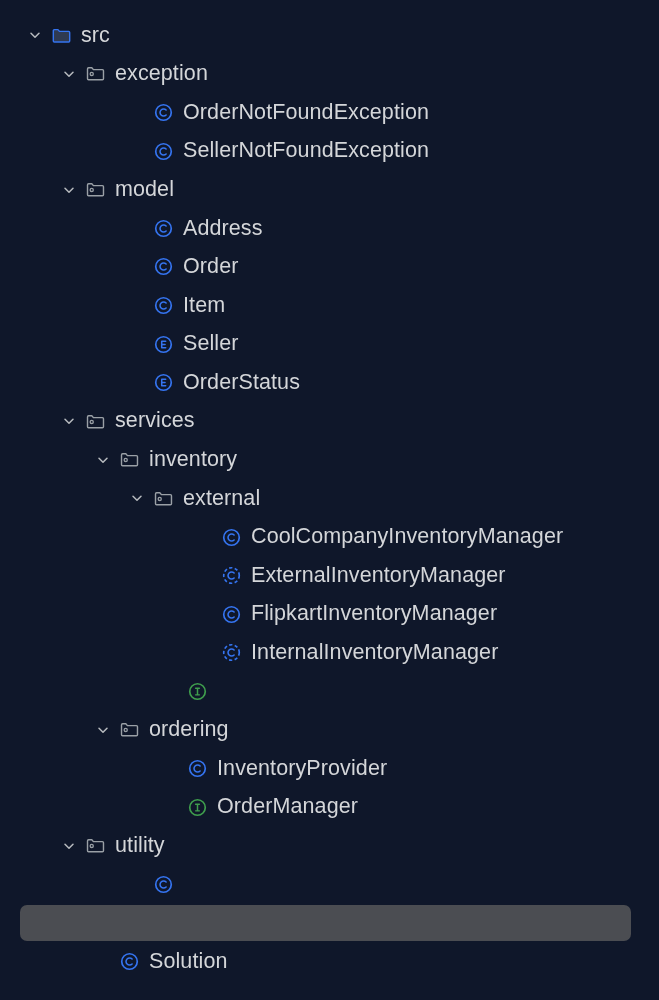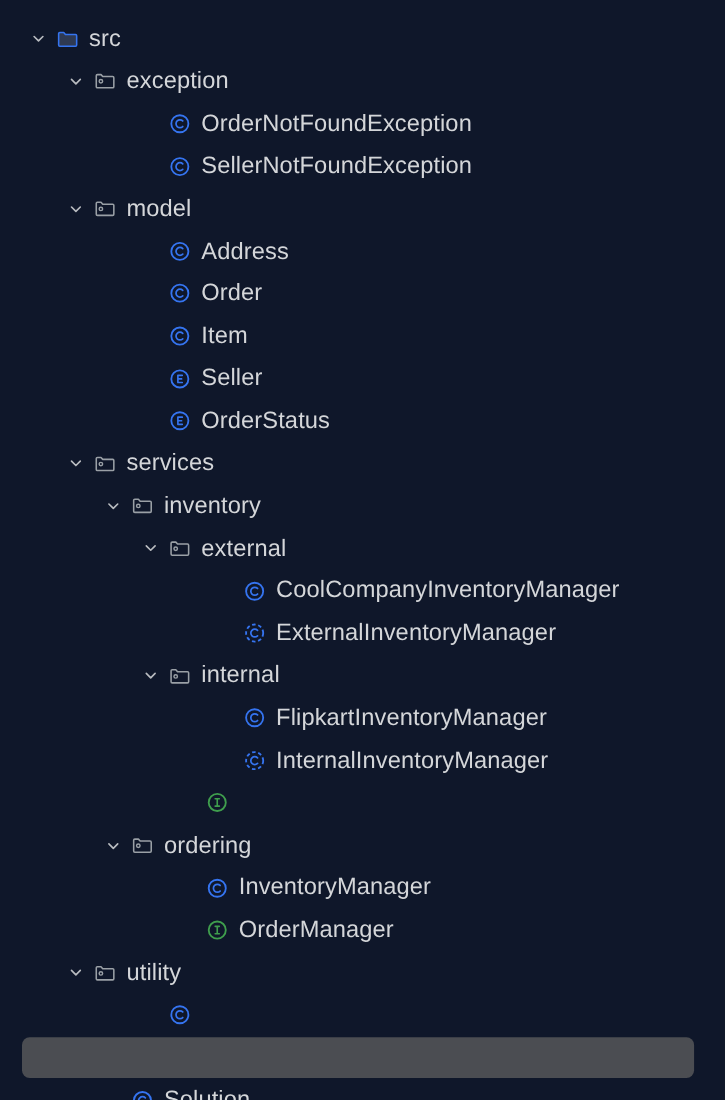--- a/index.html
+++ b/index.html
@@ -299,37 +299,20 @@
           <svg width="21" height="21" viewBox="0 0 20 20" fill="none">
             <circle cx="10" cy="10" r="7.4" stroke="#3574f0" stroke-width="1.6" stroke-dasharray="3.1 2.3"></circle>
             <path d="M12.5 7.6a3.4 3.4 0 1 0 0 4.8" stroke="#3574f0" stroke-width="1.5" stroke-linecap="round"></path>
           </svg>
         </span>
         <span class="label">ExternalInventoryManager</span>
       </div>
     </div>
     <div class="row">
       <div class="row-inner">
-        <span class="indent" style="width: 126px;"></span>
-        <span class="chevron">
-          <svg width="14" height="14" viewBox="0 0 14 14" fill="none">
-            <path d="M3 5.2 L7 9.2 L11 5.2" stroke="#b9bcc0" stroke-width="1.5" stroke-linecap="round" stroke-linejoin="round"></path>
-          </svg>
-        </span>
-        <span class="nodeicon">
-          <svg width="21" height="21" viewBox="0 0 20 20" fill="none">
-            <path d="M2.4 5.6a1 1 0 0 1 1-1h3.1l1.5 1.7h8.6a1 1 0 0 1 1 1v7.7a1 1 0 0 1-1 1H3.4a1 1 0 0 1-1-1V5.6z" stroke="#9aa0a6" stroke-width="1.35" stroke-linejoin="round"></path>
-            <circle cx="6.4" cy="10.4" r="1.5" stroke="#9aa0a6" stroke-width="1.25"></circle>
-          </svg>
-        </span>
-        <span class="label">internal</span>
-      </div>
-    </div>
-    <div class="row">
-      <div class="row-inner">
         <span class="indent" style="width: 194px;"></span>
         <span class="chevron empty"></span>
         <span class="nodeicon">
           <svg width="21" height="21" viewBox="0 0 20 20" fill="none">
             <circle cx="10" cy="10" r="7.4" stroke="#3574f0" stroke-width="1.6"></circle>
             <path d="M12.5 7.6a3.4 3.4 0 1 0 0 4.8" stroke="#3574f0" stroke-width="1.5" stroke-linecap="round"></path>
           </svg>
         </span>
         <span class="label">FlipkartInventoryManager</span>
       </div>
@@ -379,21 +362,21 @@
     <div class="row">
       <div class="row-inner">
         <span class="indent" style="width: 160px;"></span>
         <span class="chevron empty"></span>
         <span class="nodeicon">
           <svg width="21" height="21" viewBox="0 0 20 20" fill="none">
             <circle cx="10" cy="10" r="7.4" stroke="#3574f0" stroke-width="1.6"></circle>
             <path d="M12.5 7.6a3.4 3.4 0 1 0 0 4.8" stroke="#3574f0" stroke-width="1.5" stroke-linecap="round"></path>
           </svg>
         </span>
-        <span class="label">InventoryManager</span>
+        <span class="label">InventoryProvider</span>
       </div>
     </div>
     <div class="row">
       <div class="row-inner">
         <span class="indent" style="width: 160px;"></span>
         <span class="chevron empty"></span>
         <span class="nodeicon">
           <svg width="21" height="21" viewBox="0 0 20 20" fill="none">
             <circle cx="10" cy="10" r="7.4" stroke="#3f9e4d" stroke-width="1.6"></circle>
             <path d="M8.2 6.8h3.6M8.2 13.2h3.6M10 6.8v6.4" stroke="#3f9e4d" stroke-width="1.4" stroke-linecap="round"></path>

